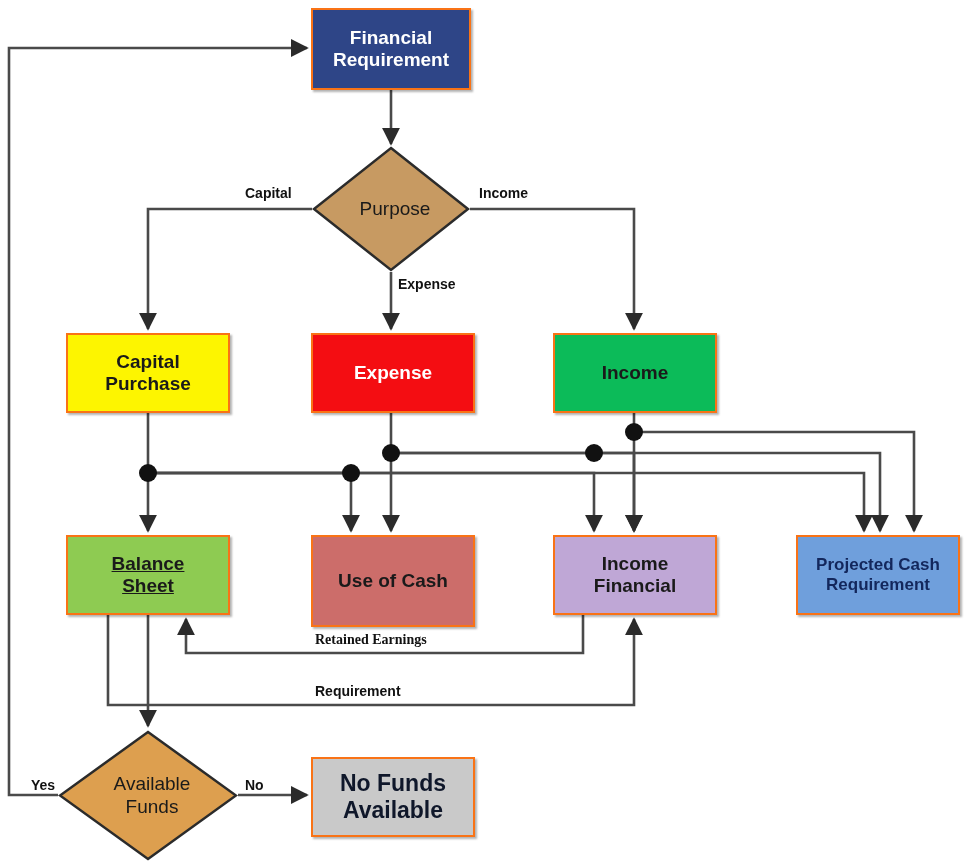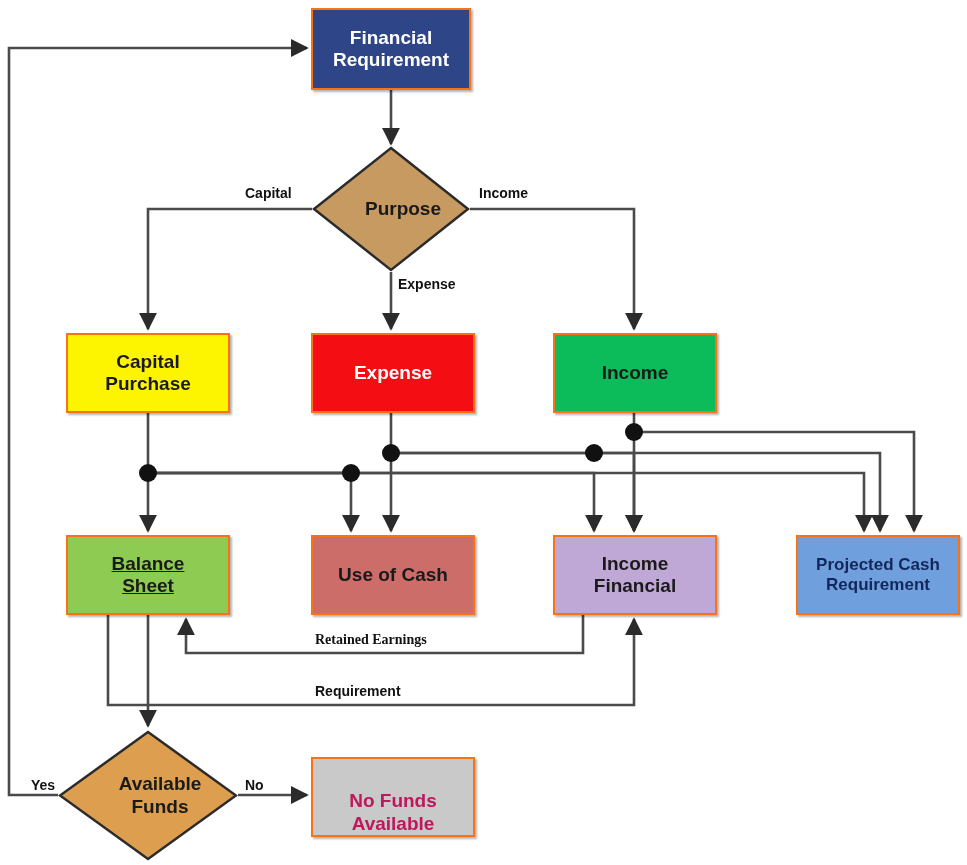--- a/index.html
+++ b/index.html
@@ -45,28 +45,28 @@
     z-index: 5;
   }
   .diamond-shape {
     position: absolute;
     top: 0; left: 0;
     width: 100%;
     height: 100%;
   }
   .diamond-label {
     position: absolute;
-    top: 0; left: 12px;
+    top: 0; left: 4px;
     width: 100%;
     height: 100%;
     display: flex;
     align-items: center;
     justify-content: center;
     text-align: center;
-    font-weight: bold;
+    font-weight: normal;
     line-height: 1.18;
     pointer-events: none;
   }
   .edge-label {
     position: absolute;
     font-weight: bold;
     color: #111111;
     white-space: nowrap;
     z-index: 6;
     background: #ffffff;
@@ -164,21 +164,21 @@
     <span>Income</span>
   </div>
 
   <div class="node box" style="left:66px;top:535px;width:164px;height:80px;background:#8ecb52;color:#1a1a1a;font-size:19px;text-decoration:underline;">
     <span>
       <span>Balance</span><br>
       <span>Sheet</span>
     </span>
   </div>
 
-  <div class="node box" style="left:311px;top:535px;width:164px;height:80px;background:#cc6d6a;color:#1a1a1a;font-size:19px;">
+  <div class="node box" style="left:311px;top:535px;width:164px;height:92px;background:#cc6d6a;color:#1a1a1a;font-size:19px;">
     <span>Use of Cash</span>
   </div>
 
   <div class="node box" style="left:553px;top:535px;width:164px;height:80px;background:#bfa7d6;color:#1a1a1a;font-size:19px;">
     <span>
       <span>Income</span><br>
       <span>Financial</span>
     </span>
   </div>
 
@@ -194,21 +194,21 @@
       <polygon points="90,2 178,65.5 90,129 2,65.5" fill="#dd9f4f" stroke="#2b2b2b" stroke-width="2.5"></polygon>
     </svg>
     <div class="diamond-label" style="font-size:19px;color:#1a1a1a;">
       <span>
         <span>Available</span><br>
         <span>Funds</span>
       </span>
     </div>
   </div>
 
-  <div class="node box" style="left:311px;top:757px;width:164px;height:80px;background:#c9c9c9;color:#be185d;font-size:19px;align-items:flex-end;">
+  <div class="node box" style="left:311px;top:757px;width:164px;height:80px;background:#c9c9c9;color:#0f172a;font-size:23px;">
     <span>
       <span>No Funds</span><br>
       <span>Available</span>
     </span>
   </div>
 
   <div class="edge-label" style="left:243px;top:185px;font-size:14px;">
     <span>Capital</span>
   </div>
 

